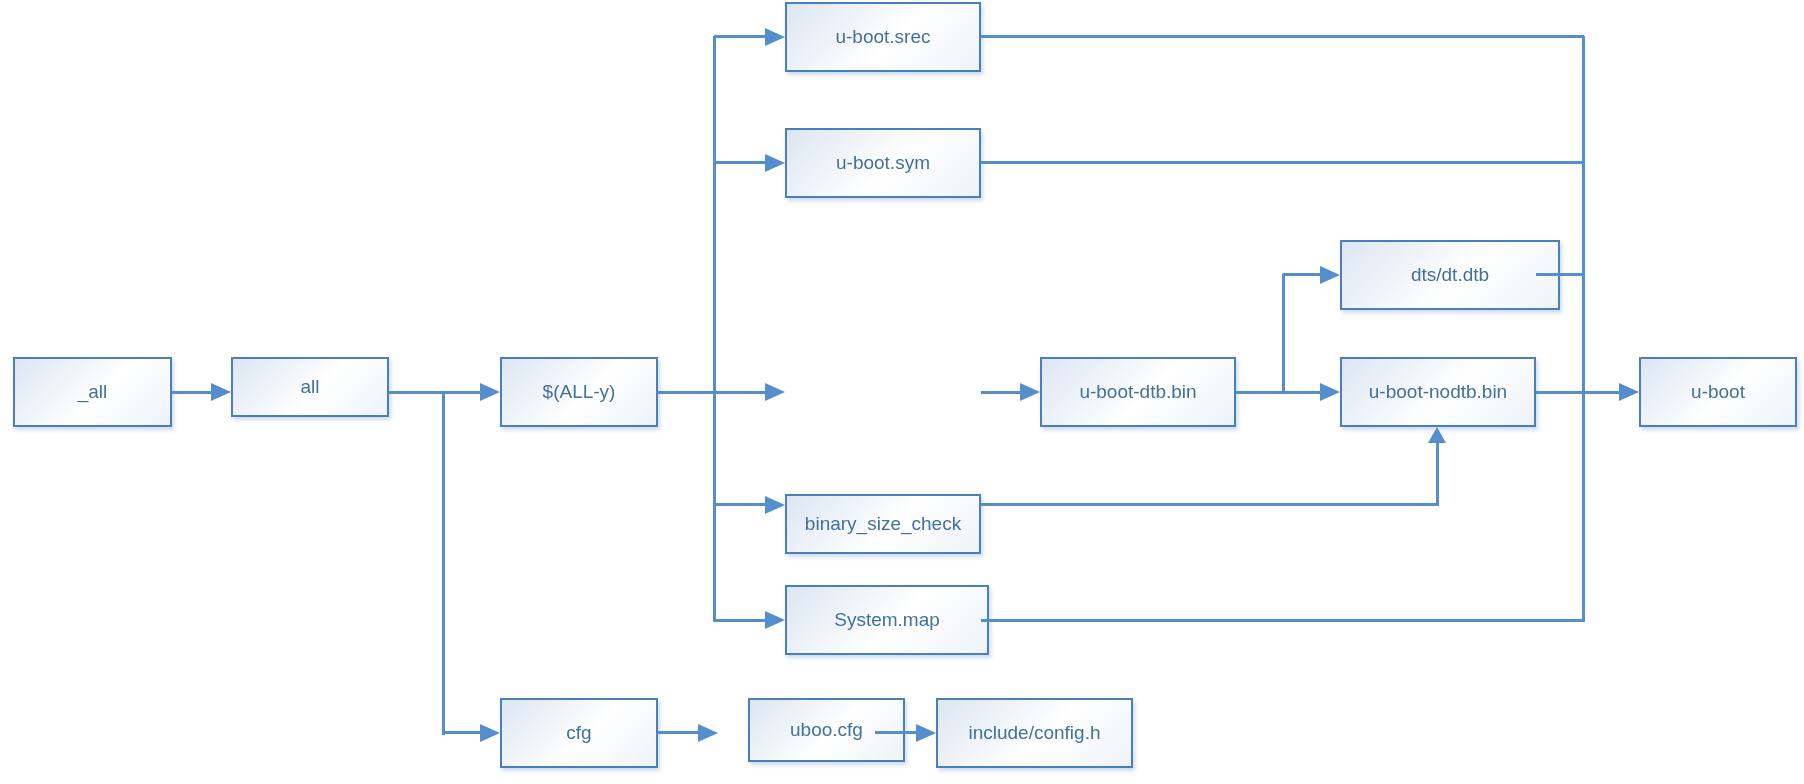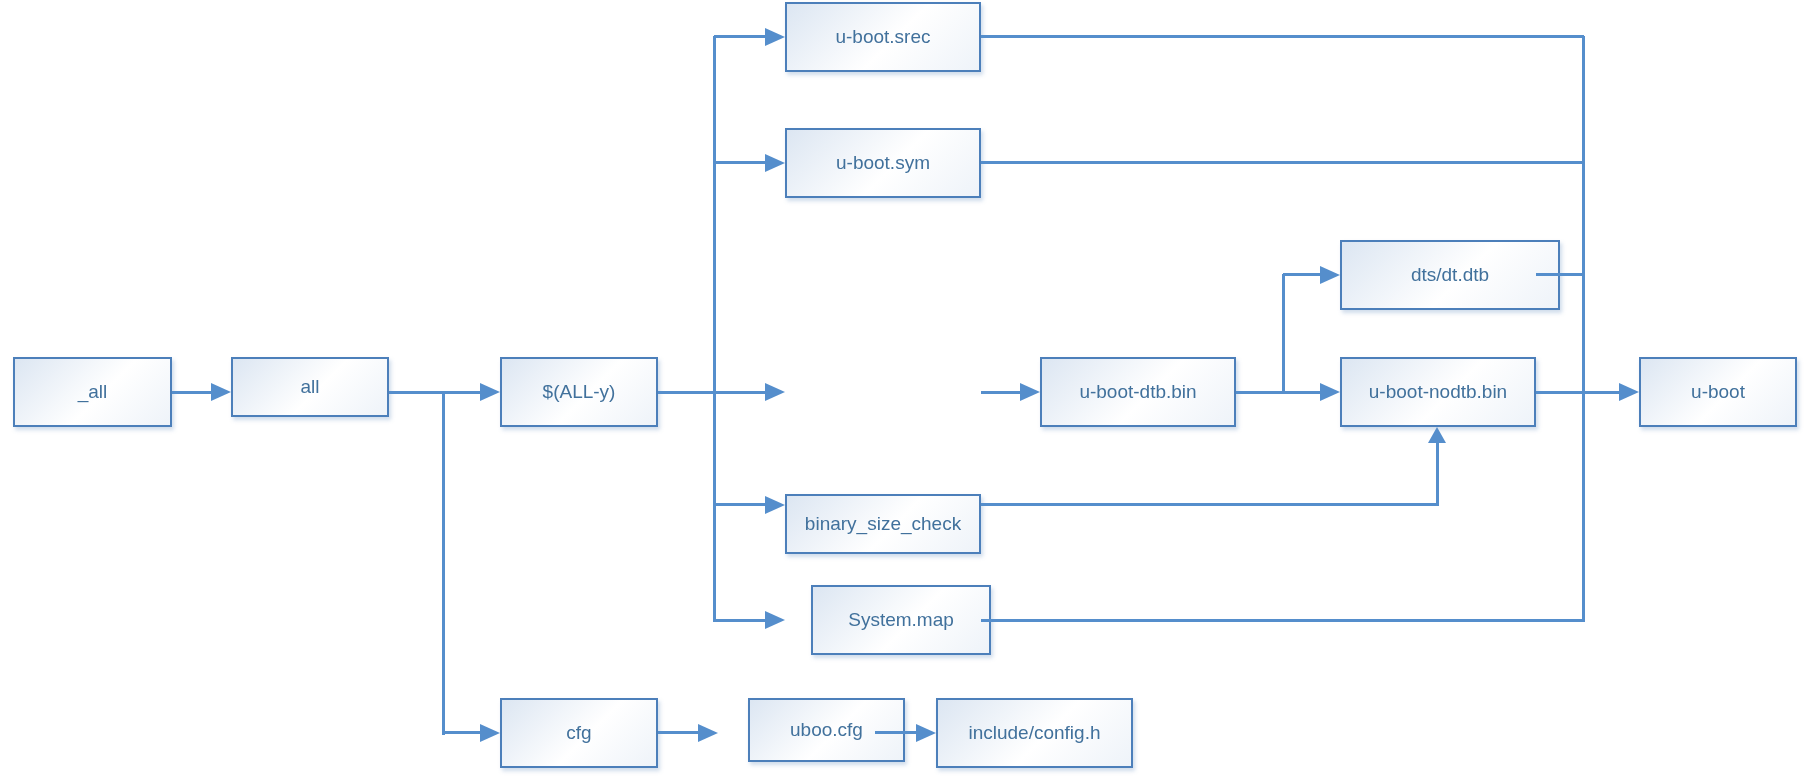--- a/index.html
+++ b/index.html
@@ -52,21 +52,21 @@
 <body>
 
 <div id="canvas">
 
   <div class="node" style="left:13px;   top:357px; width:159px; height:70px;text-align:center;">_all</div>
   <div class="node" style="left:231px;  top:357px; width:158px; height:60px;">all</div>
   <div class="node" style="left:500px;  top:357px; width:158px; height:70px;">$(ALL-y)</div>
   <div class="node" style="left:785px;  top:128px; width:196px; height:70px;">u-boot.sym</div>
   <div class="node" style="left:785px;  top:2px;   width:196px; height:70px;">u-boot.srec</div>
   <div class="node" style="left:785px;  top:470px; width:196px; height:60px;margin-top:24px;">binary_size_check</div>
-  <div class="node" style="left:811px;  top:585px; width:180px; height:70px;">System.map</div>
+  <div class="node" style="left:785px;  top:585px; width:204px; height:70px;">System.map</div>
   <div class="node" style="left:1040px; top:357px; width:196px; height:70px;">u-boot-dtb.bin</div>
   <div class="node" style="left:1340px; top:240px; width:220px; height:70px;text-align:right;">dts/dt.dtb</div>
   <div class="node" style="left:1340px; top:357px; width:196px; height:70px;">u-boot-nodtb.bin</div>
   <div class="node" style="left:1639px; top:357px; width:158px; height:70px;">u-boot</div>
   <div class="node" style="left:500px;  top:698px; width:158px; height:70px;">cfg</div>
   <div class="node" style="left:748px;  top:698px; width:157px; height:64px;">uboo.cfg</div>
   <div class="node" style="left:936px;  top:698px; width:197px; height:70px;">include/config.h</div>
 
   <div class="hline" style="left:172px;  top:391px; width:41px;"></div>
   <div class="arr-r" style="left:211px;  top:383px;"></div>

